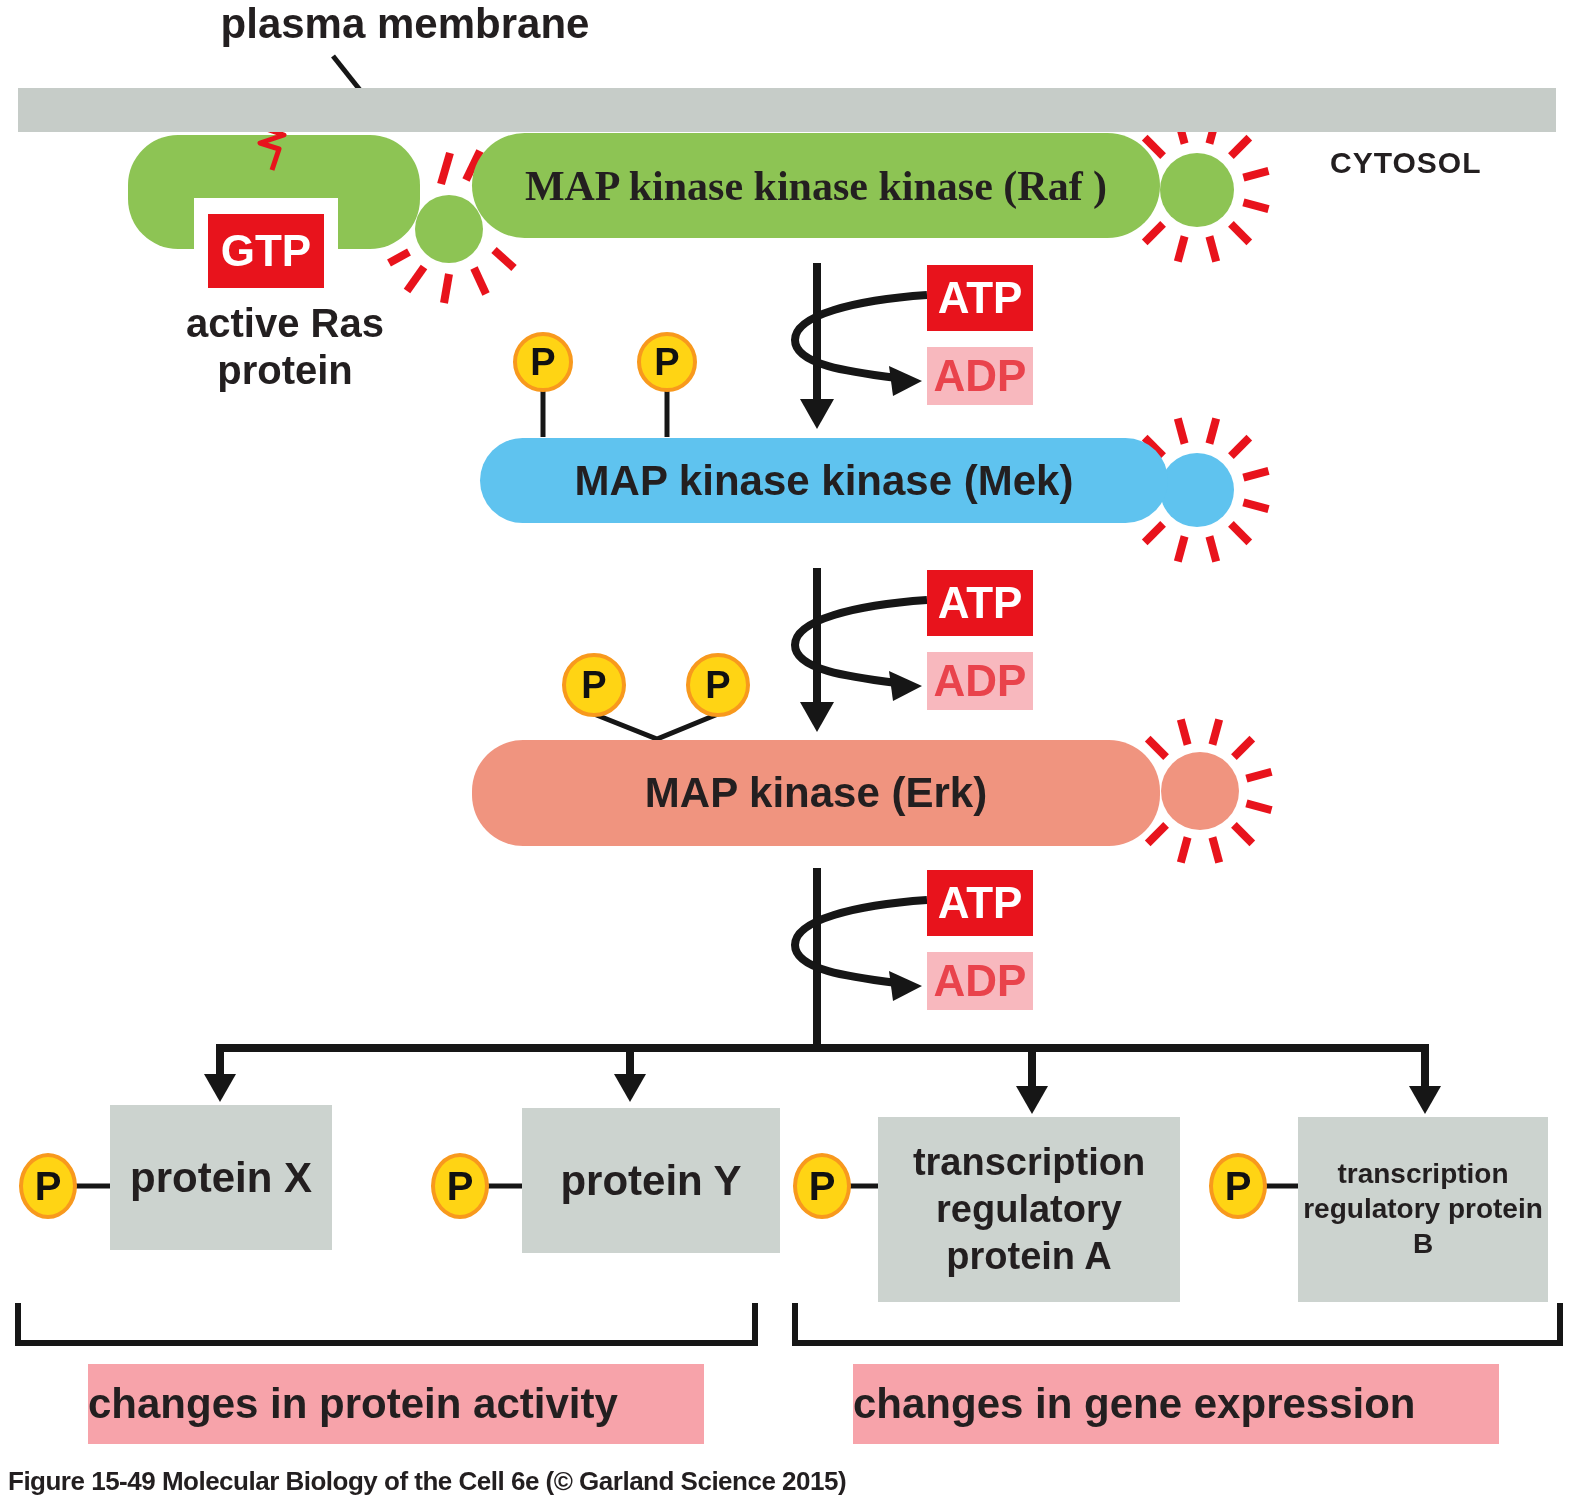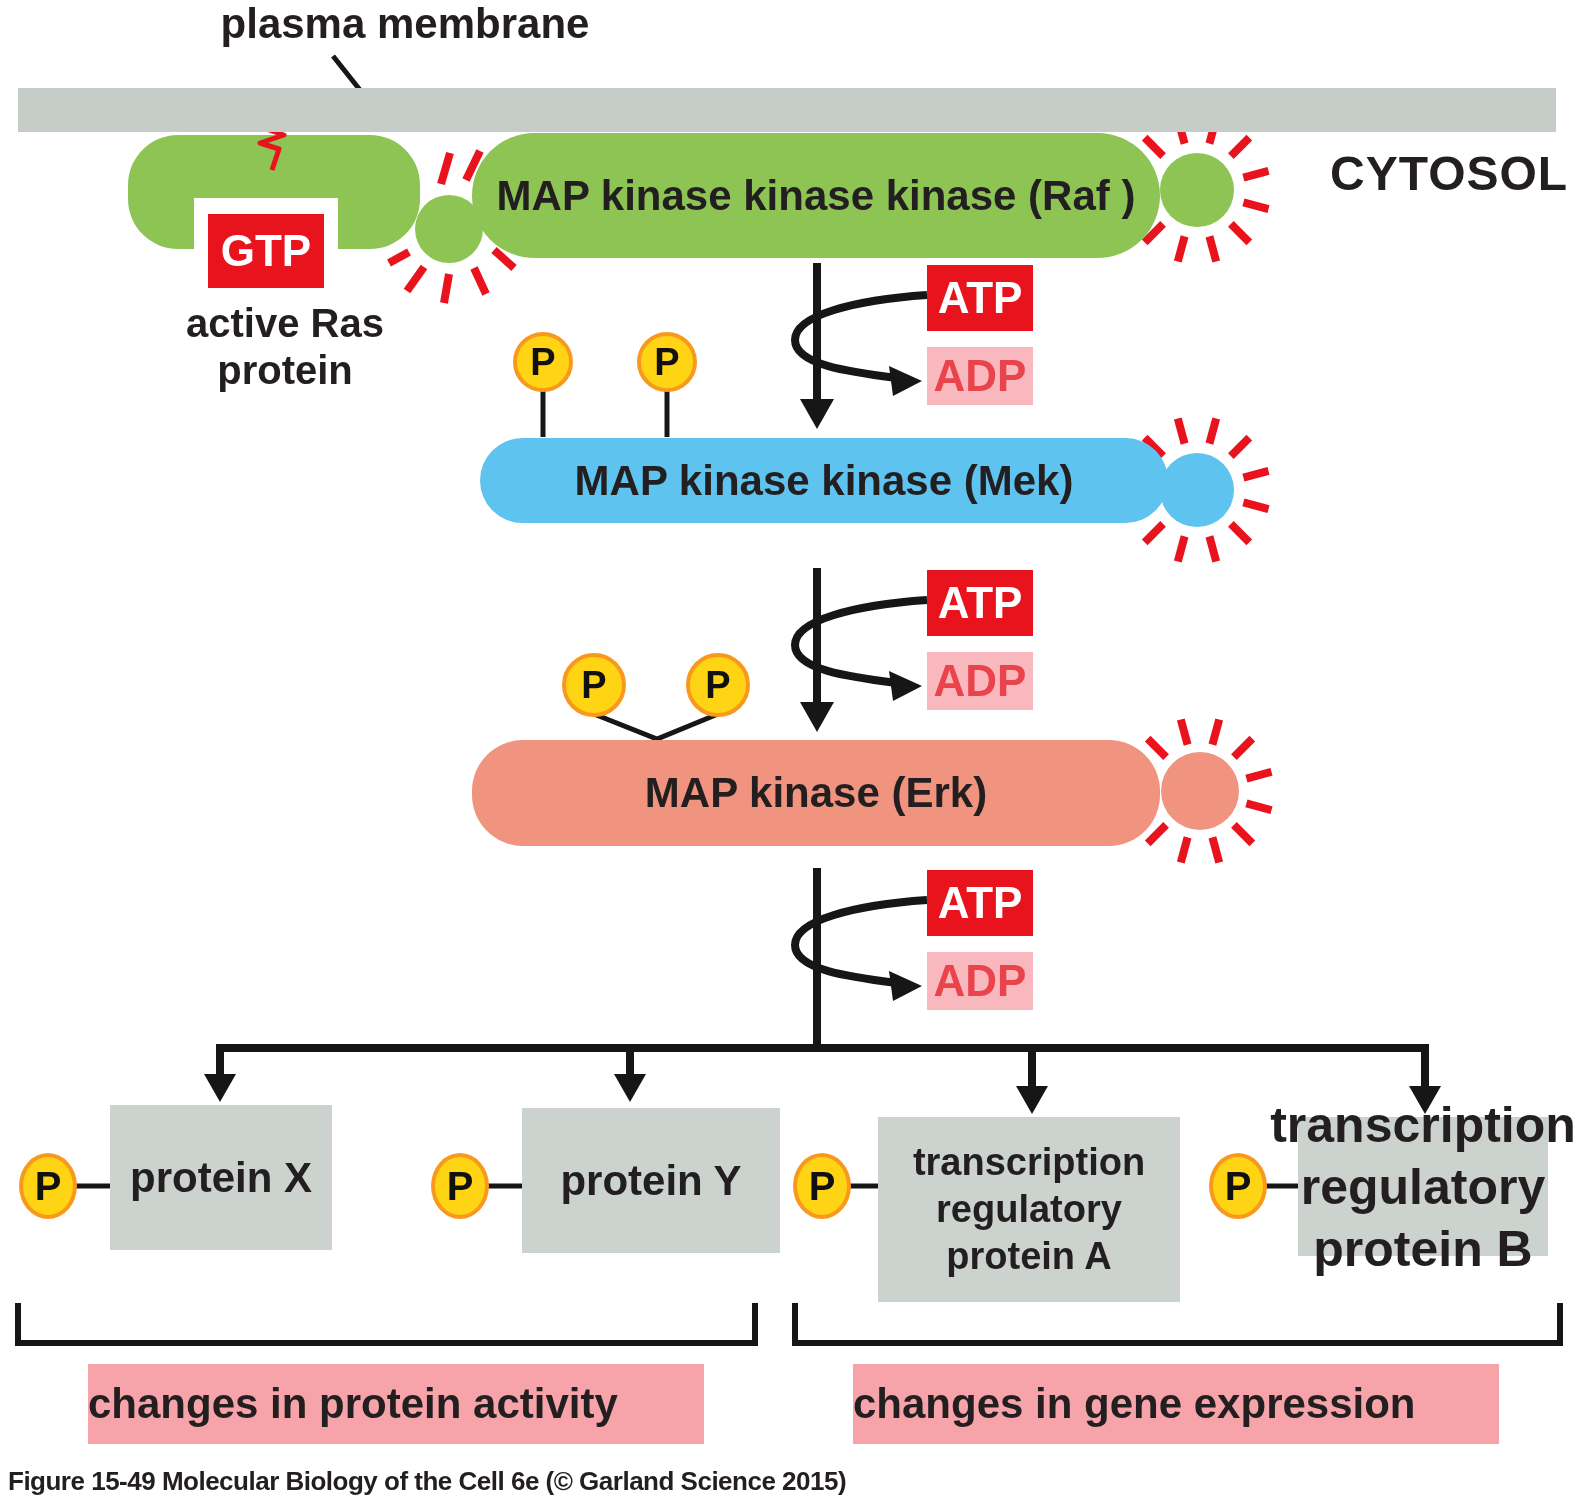--- a/index.html
+++ b/index.html
@@ -8,25 +8,25 @@
     font-family:"Liberation Sans",sans-serif;font-weight:700;color:var(--text-black,#231f20);
     overflow:hidden;
   }
   .abs{position:absolute;}
   #fig-svg{position:absolute;left:0;top:0;z-index:1;}
   .layer2{z-index:2;}
   
   .membrane{left:18px;top:88px;width:1538px;height:44px;background:var(--membrane,#c6ccc8);}
   
   .pm-label{left:165px;top:0px;width:480px;text-align:center;font-size:42px;}
-  .cytosol{left:1330px;top:146px;width:225px;text-align:left;font-size:48px;letter-spacing:1px;}
+  .cytosol{left:1330px;top:146px;width:225px;text-align:left;font-size:30px;letter-spacing:1px;}
   .ras-label{left:118px;top:300px;width:334px;text-align:center;font-size:40px;line-height:1.18;}
   
   .bar{display:flex;align-items:center;justify-content:center;font-size:42px;}
-  .bar-raf{left:472px;top:133px;width:688px;height:125px;border-radius:64px;background:var(--ras-raf-green,#8dc454);}
+  .bar-raf{left:472px;top:133px;width:688px;height:105px;border-radius:64px;background:var(--ras-raf-green,#8dc454);font-family:Liberation Serif, serif;}
   .bar-mek{left:480px;top:438px;width:688px;height:85px;border-radius:52px;background:var(--mek-blue,#5fc3ef);}
   .bar-erk{left:472px;top:740px;width:688px;height:106px;border-radius:51px;background:var(--erk-salmon,#f0947f);}
   
   .gtp{left:208px;top:214px;width:116px;height:74px;background:var(--atp-red,#e8131c);
        color:#fff;font-size:44px;display:flex;align-items:center;justify-content:center;}
   
   .atp,.adp{width:106px;height:66px;display:flex;align-items:center;justify-content:center;font-size:44px;}
   .atp{background:var(--atp-red,#e8131c);color:#fff;}
   .adp{background:var(--adp-pink,#f8b8be);color:var(--adp-text,#e9434c);height:58px;}
   .atp1{left:927px;top:265px;} .adp1{left:927px;top:347px;}
@@ -42,21 +42,21 @@
   .p-erk2{left:686px;top:653px;width:64px;height:64px;}
   .p-bot{width:58px;height:66px;font-size:40px;}
   .p-x{left:19px;top:1153px;} .p-y{left:431px;top:1153px;}
   .p-a{left:793px;top:1153px;} .p-b{left:1209px;top:1153px;}
   
   .target{background:var(--target-gray,#ccd3cf);display:flex;align-items:center;justify-content:center;
     text-align:center;font-size:42px;}
   .target-x{left:110px;top:1105px;width:222px;height:145px;}
   .target-y{left:522px;top:1108px;width:258px;height:145px;}
   .target-a{left:878px;top:1117px;width:302px;height:185px;font-size:38px;line-height:1.24;}
-  .target-b{left:1298px;top:1117px;width:250px;height:139px;font-size:50px;line-height:1.24;}
+  .target-b{left:1298px;top:1117px;width:250px;height:185px;font-size:28px;line-height:1.24;}
   
   .outcome{background:var(--outcome-pink,#f7a3aa);display:flex;align-items:center;justify-content:flex-start;font-size:42px;}
   .outcome-left{left:88px;top:1364px;width:616px;height:80px;}
   .outcome-right{left:853px;top:1364px;width:646px;height:80px;}
   
   .caption{left:8px;top:1466px;width:900px;font-size:26px;letter-spacing:-0.5px;}
   
   .green{fill:var(--ras-raf-green,#8dc454);}
   .blue{fill:var(--mek-blue,#5fc3ef);}
   .salmon{fill:var(--erk-salmon,#f0947f);}

